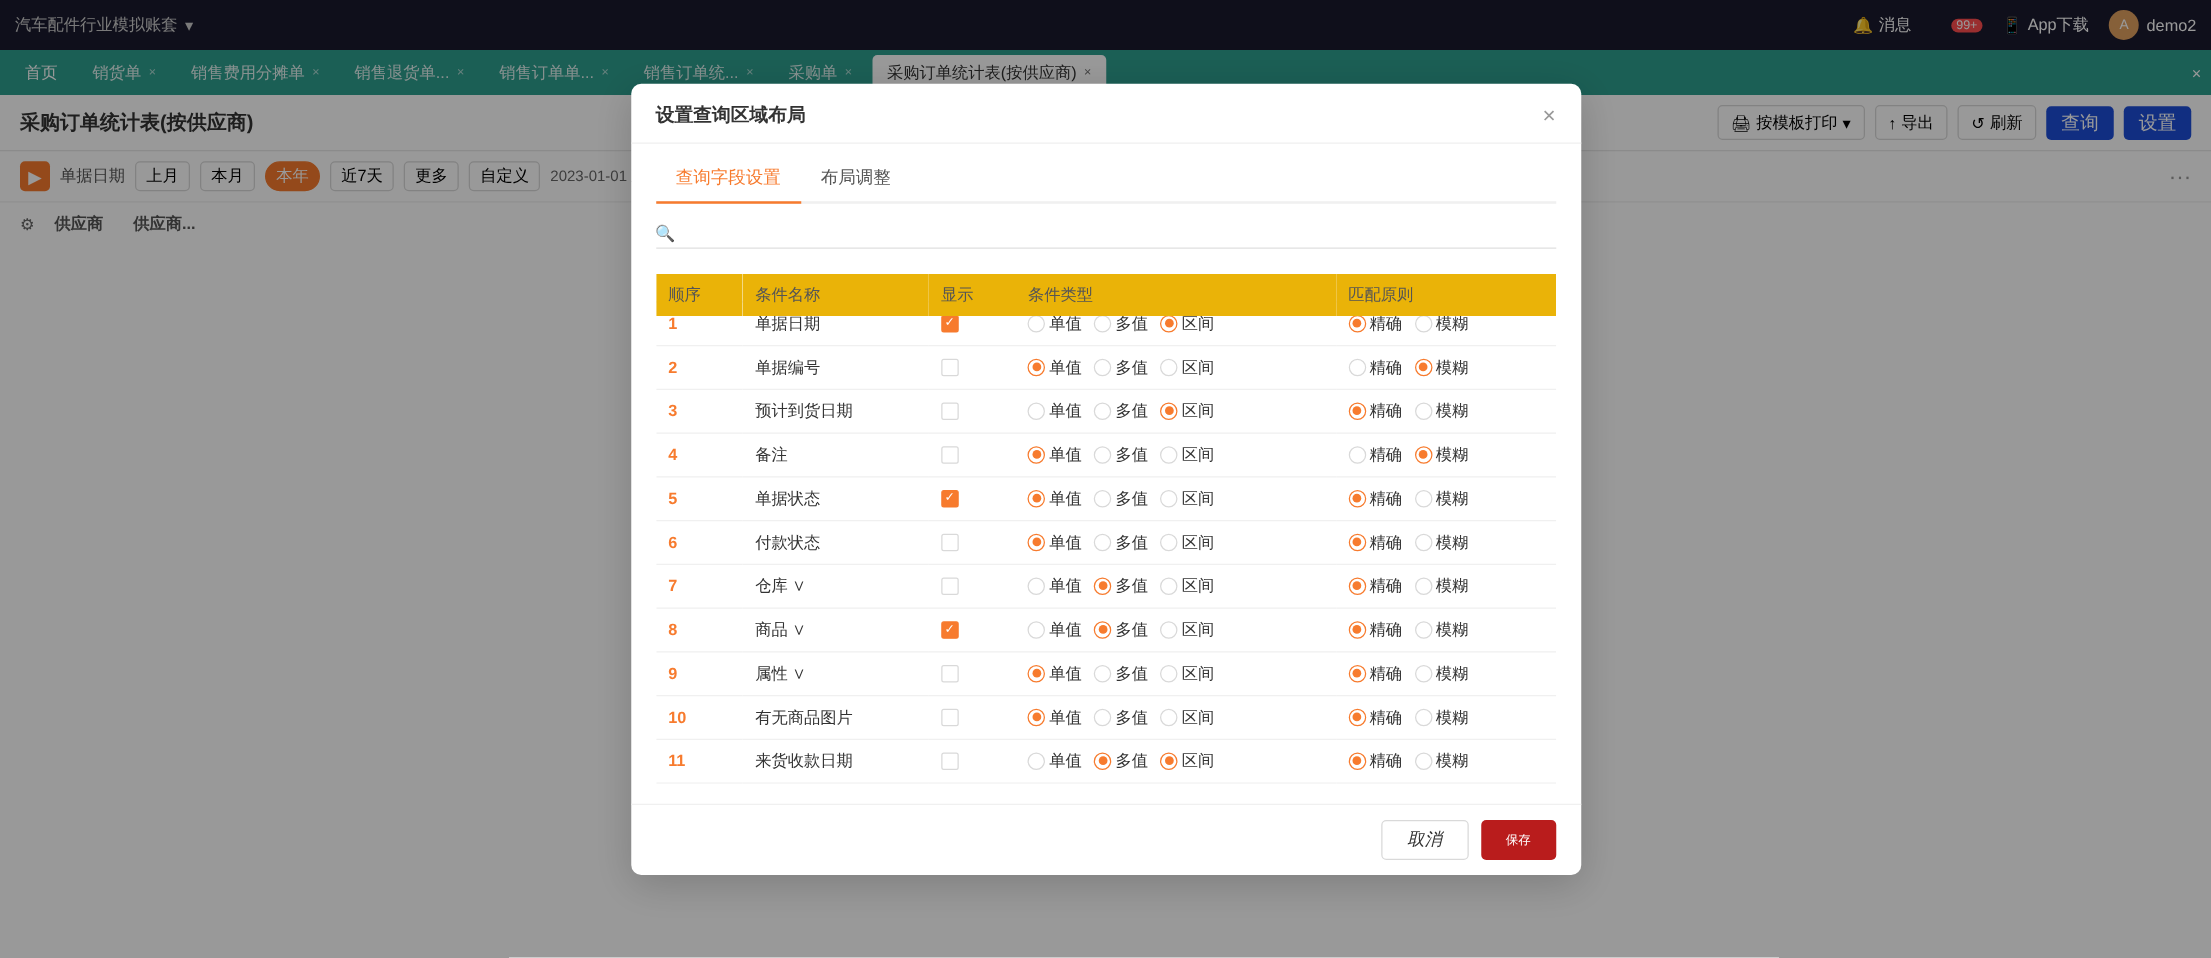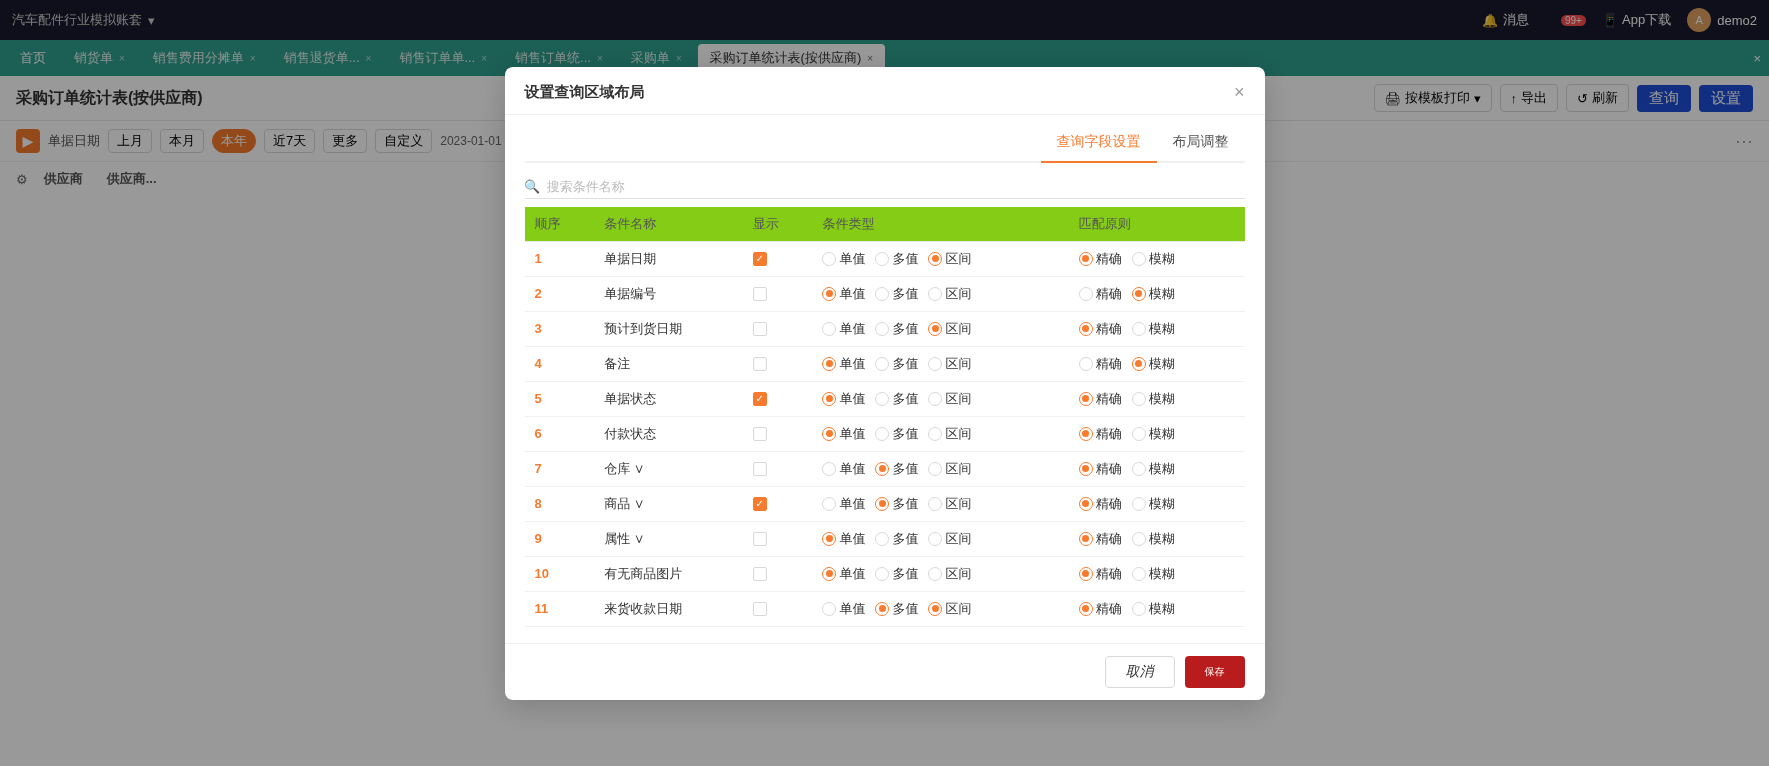--- a/index.html
+++ b/index.html
@@ -140,21 +140,21 @@
       border-bottom: 1px solid #f0f0f0;
       display: flex;
       align-items: center;
       justify-content: space-between;
     }
     .modal-title { font-size: 15px; font-weight: bold; color: #333; }
     .modal-close { cursor: pointer; font-size: 18px; color: #999; line-height: 1; }
     .modal-body { flex: 1; padding: 0 20px 16px; overflow: hidden; display: flex; flex-direction: column; }
 
     
-    .modal-tabs { display: flex; gap: 0; border-bottom: 2px solid #f0f0f0; margin-bottom: 12px; padding-top: 12px; justify-content: flex-end; }
+    .modal-tabs { display: flex; gap: 0; border-bottom: 2px solid #f0f0f0; margin-bottom: 12px; padding-top: 12px; }
     .modal-tab {
       padding: 6px 16px 10px;
       cursor: pointer;
       font-size: 14px;
       color: #555;
       border-bottom: 2px solid transparent;
       margin-bottom: -2px;
     }
     .modal-tab.active { color: #f77b2e; border-bottom-color: #f77b2e; }
 
@@ -174,29 +174,29 @@
       font-size: 13px;
       color: #333;
       flex: 1;
     }
     .modal-search input::placeholder { color: #bbb; }
 
     
     .modal-table { flex: 1; overflow-y: auto; }
     .modal-table table { width: 100%; border-collapse: collapse; }
     .modal-table th {
-      background: #84cc16;
+      background: #eab308;
       padding: 8px 10px;
       font-size: 13px;
       color: #555;
       font-weight: normal;
       text-align: left;
       border-bottom: 1px solid #e8e8e8;
       position: sticky;
-      top: 0;
+      top: 12px;
     }
     .modal-table td {
       padding: 8px 10px;
       font-size: 13px;
       color: #333;
       border-bottom: 1px solid #f0f0f0;
       vertical-align: middle;
     }
 
     
@@ -376,21 +376,20 @@
           <div class="modal-tab active">
             <span>查询字段设置</span>
           </div>
           <div class="modal-tab">
             <span>布局调整</span>
           </div>
         </div>
 
         <div class="modal-search">
           <span style="color:#999;">🔍</span>
-          <input type="text" placeholder="搜索条件名称" style="">
         </div>
 
         <div class="modal-table">
           <table>
             <thead>
               <tr>
                 <th>顺序</th>
                 <th>条件名称</th>
                 <th>显示</th>
                 <th>条件类型</th>

